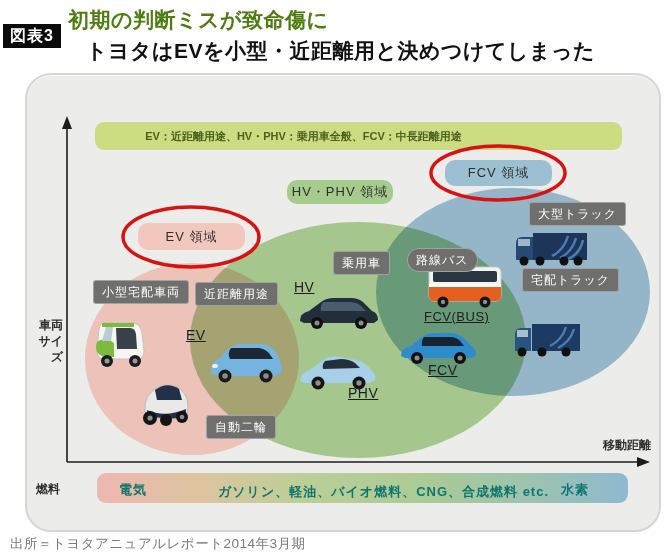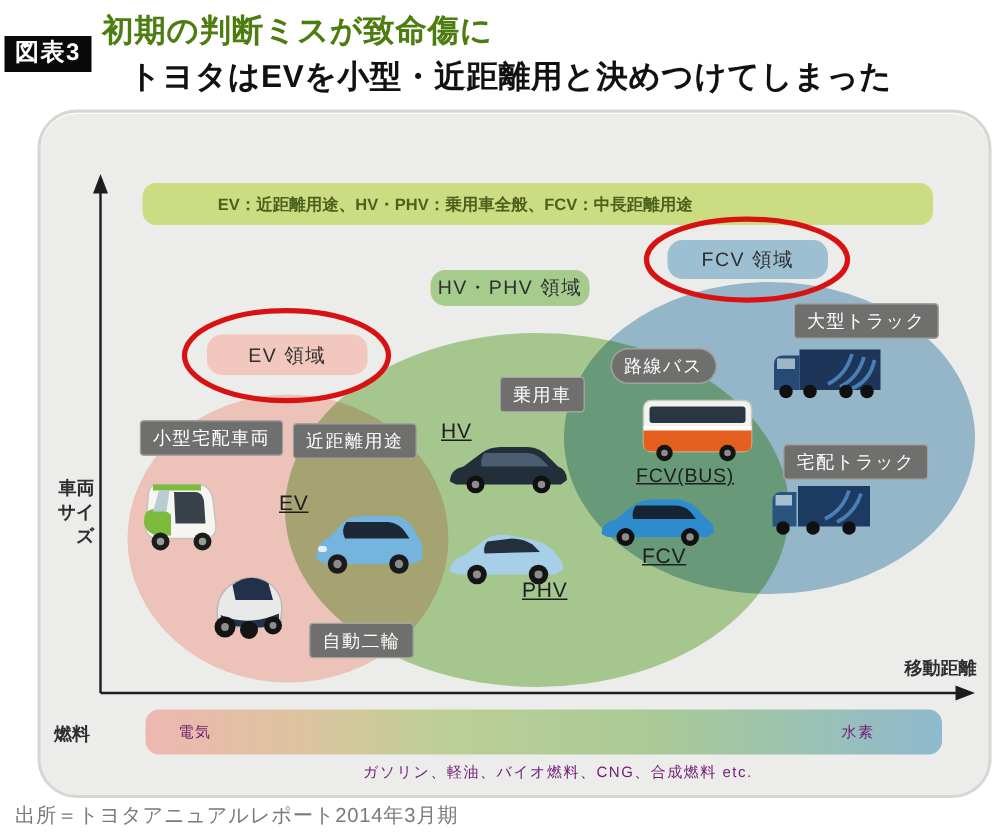--- a/index.html
+++ b/index.html
@@ -37,41 +37,41 @@
   .regionbox{display:flex;align-items:center;justify-content:center;border-radius:10px;
     font-size:13px;color:#2f2f2f;letter-spacing:1px;}
   .rb-ev{left:138px;top:223px;width:107px;height:27px;background:var(--box_pink);}
   .rb-hvphv{left:287px;top:180px;width:106px;height:24px;background:var(--box_green);}
   .rb-fcv{left:445px;top:160px;width:107px;height:26px;background:var(--box_blue);}
 
   
   .tag{background:var(--tag_gray);color:#fff;font-size:12px;line-height:18px;padding:2px 8px;
     border-radius:3px;border:1px solid rgba(255,255,255,.35);white-space:nowrap;letter-spacing:1px;}
   .t-small{left:93px;top:280px;}  .t-short{left:195px;top:282px;}
-  .t-pass{left:297px;top:251px;margin-left:36px;}  .t-bus{left:407px;top:232px;border-radius:12px;}
-  .t-ltruck{left:529px;top:202px;} .t-dtruck{left:522px;top:296px;}
+  .t-pass{left:297px;top:251px;margin-left:36px;}  .t-bus{left:407px;top:248px;border-radius:12px;}
+  .t-ltruck{left:529px;top:202px;} .t-dtruck{left:522px;top:268px;}
   .t-moto{left:206px;top:415px;}
 
   
   .vlabel{font-size:14px;color:#1e1e1e;letter-spacing:.5px;text-decoration:underline;}
   .vl-ev{left:186px;top:327px;}  .vl-hv{left:294px;top:279px;}
   .vl-phv{left:348px;top:385px;} .vl-fcvbus{left:424px;top:309px;font-size:13px;}
   .vl-fcv{left:428px;top:362px;}
 
   
   .axis-label{font-size:12px;font-weight:bold;color:#2e2e2e;}
   .y-label{left:29px;top:317px;width:34px;text-align:right;line-height:16px;}
   .x-label{left:603px;top:437px;}
   .fuel-label{left:36px;top:481px;}
 
   
   .fuelbar{left:97px;top:473px;width:531px;height:30px;border-radius:9px;
     background:linear-gradient(90deg,#eeb7b1 0%,#dcc49e 20%,#bccf97 38%,#abca96 62%,#9fc4ab 78%,#8fb9cf 100%);}
-  .fueltext{font-size:10px;font-weight:normal;color:#701a75;letter-spacing:1px;}
-  .f-elec{left:119px;top:481px;} .f-mid{left:218px;top:508px;margin-left:24px;} .f-h2{left:561px;top:481px;}
+  .fueltext{font-size:13px;font-weight:bold;color:#0f766e;letter-spacing:1px;}
+  .f-elec{left:119px;top:481px;} .f-mid{left:218px;top:483px;} .f-h2{left:561px;top:481px;}
 
   .source{left:10px;top:535px;font-size:13.5px;color:#7a7a7a;letter-spacing:.5px;}
 
   svg{display:block;}
   .overlay{left:0;top:0;pointer-events:none;}
 </style>
 </head>
 <body>
 
 <div id="stage">

